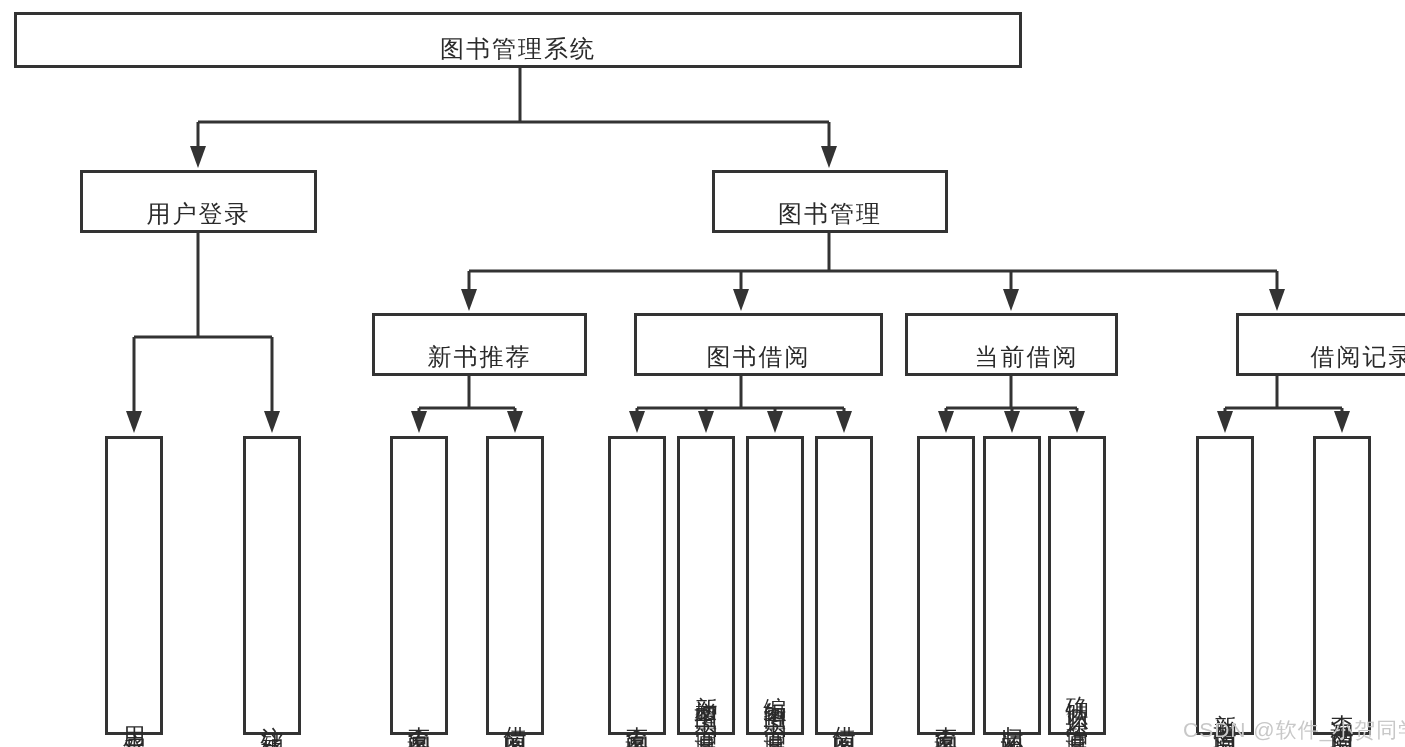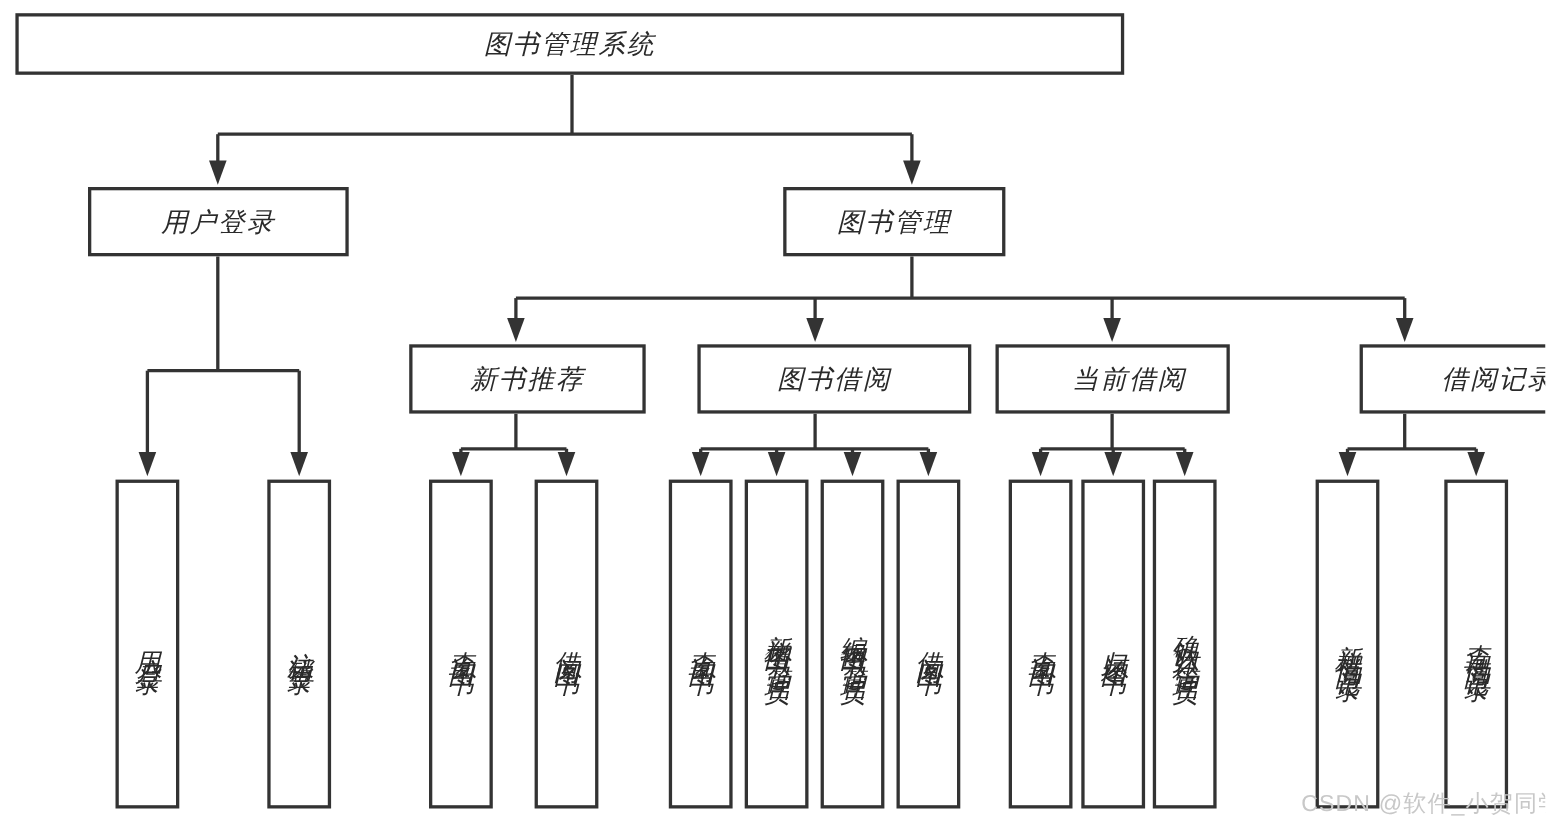--- a/index.html
+++ b/index.html
@@ -21,25 +21,24 @@
     width: 1405px;
     height: 747px;
     z-index: 1;
   }
   .node {
     position: absolute;
     box-sizing: border-box;
     background: #ffffff;
     border: 3px solid #333333;
     display: flex;
-    align-items: center;
+    align-items: flex-end;
     justify-content: center;
     z-index: 2;
     color: #2a2a2a;
-    font-style: italic;
   }
   .hlabel {
     font-size: 24px;
     letter-spacing: 2px;
     white-space: nowrap;
     color: #2a2a2a;
   }
   .root-box   { left: 14px;  top: 12px;  width: 1008px; height: 56px; }
   .row2       { top: 170px; height: 63px; }
   .row3       { top: 313px; height: 63px; }
@@ -142,21 +141,21 @@
     </g>
   </svg>
 
   <div class="node root-box">
     <span class="hlabel">图书管理系统</span>
   </div>
 
   <div class="node row2" style="left:80px; width:237px;">
     <span class="hlabel">用户登录</span>
   </div>
-  <div class="node row2" style="left:712px; width:202px;">
+  <div class="node row2" style="left:712px; width:236px;">
     <span class="hlabel">图书管理</span>
   </div>
 
   <div class="node vbox" style="left:105px;">
     <span class="vlabel">用户登录</span>
   </div>
   <div class="node vbox" style="left:243px;">
     <span class="vlabel">注销登录</span>
   </div>
 

